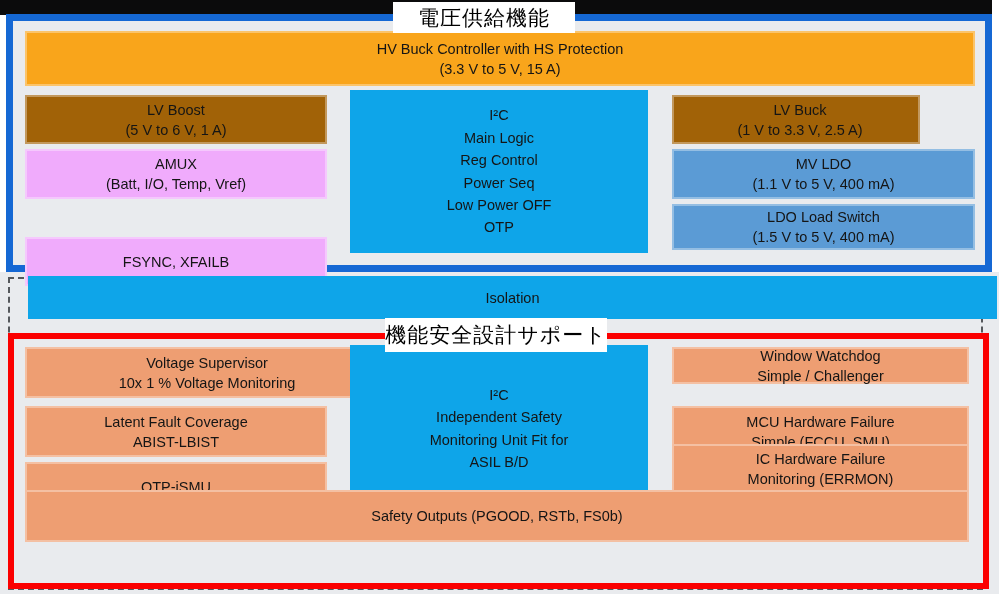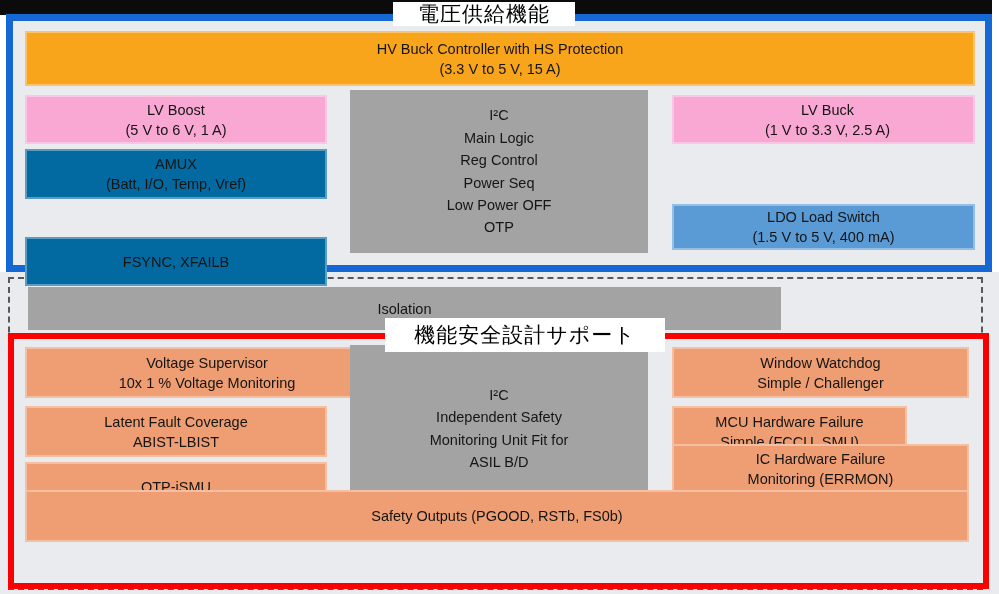--- a/index.html
+++ b/index.html
@@ -35,43 +35,43 @@
     left:8px;top:333px;width:981px;height:256px;
     border:6px solid #fb0000;background:#e9ebee;z-index:2;
   }
   .box{
     position:absolute;box-sizing:border-box;
     display:flex;flex-direction:column;justify-content:center;align-items:center;
     text-align:right;color:#151515;font-size:14.5px;line-height:1.38;
     z-index:3;border:2px solid rgba(255,255,255,0.35);
   }
   .orange{background:#f9a51b;}
-  .yellow{background:#f9a8d4;}
-  .lightblue{background:#0369a1;}
+  .yellow{background:#a16207;}
+  .lightblue{background:#f0abfc;}
   .blue{background:#5b9bd5;}
   .salmon{background:#ee9e72;}
-  .gray{background:#a3a3a3;border:none;}
+  .gray{background:#0ea5e9;border:none;}
   .gray .ln{line-height:1.55;}
   .section-title{
     position:absolute;z-index:5;background:#ffffff;
     display:flex;align-items:center;justify-content:center;
     color:#000;font-size:21px;letter-spacing:1px;
   }
 </style>
 </head>
 <body>
 
 <div class="stage">
 
   <div class="backdrop"></div>
   <div class="top-strip"></div>
 
   <div class="frame blue-frame"></div>
 
-  <div class="section-title" style="left:393px;top:2px;width:182px;height:24px;">電圧供給機能</div>
+  <div class="section-title" style="left:393px;top:2px;width:182px;height:31px;">電圧供給機能</div>
 
   <div class="box orange" style="left:25px;top:31px;width:950px;height:55px;">
     <div>HV Buck Controller with HS Protection</div>
     <div>(3.3 V to 5 V, 15 A)</div>
   </div>
 
   <div class="box yellow" style="left:25px;top:95px;width:302px;height:49px;">
     <div>LV Boost</div>
     <div>(5 V to 6 V, 1 A)</div>
   </div>
@@ -85,62 +85,66 @@
 
   <div class="box gray" style="left:350px;top:90px;width:298px;height:163px;">
     <div class="ln">I²C</div>
     <div class="ln">Main Logic</div>
     <div class="ln">Reg Control</div>
     <div class="ln">Power Seq</div>
     <div class="ln">Low Power OFF</div>
     <div class="ln">OTP</div>
   </div>
 
-  <div class="box yellow" style="left:672px;top:95px;width:303px;height:49px;padding-left:8px;">
+  <div class="box yellow" style="left:672px;top:95px;width:248px;height:49px;padding-left:8px;">
     <div>LV Buck</div>
     <div>(1 V to 3.3 V, 2.5 A)</div>
+  </div>
+  <div class="box blue" style="left:672px;top:149px;width:303px;height:50px;">
+    <div>MV LDO</div>
+    <div>(1.1 V to 5 V, 400 mA)</div>
   </div>
   <div class="box blue" style="left:672px;top:204px;width:303px;height:46px;">
     <div>LDO Load Switch</div>
     <div>(1.5 V to 5 V, 400 mA)</div>
   </div>
 
   <div class="frame dashed-frame"></div>
-  <div class="box gray" style="left:28px;top:287px;width:753px;height:43px;">
+  <div class="box gray" style="left:28px;top:276px;width:969px;height:43px;">
     <div>Isolation</div>
   </div>
 
   <div class="frame red-frame"></div>
 
-  <div class="section-title" style="left:385px;top:318px;width:280px;height:34px;">機能安全設計サポート</div>
+  <div class="section-title" style="left:385px;top:318px;width:222px;height:34px;">機能安全設計サポート</div>
 
   <div class="box salmon" style="left:25px;top:347px;width:364px;height:51px;">
     <div>Voltage Supervisor</div>
     <div>10x 1 % Voltage Monitoring</div>
   </div>
   <div class="box salmon" style="left:25px;top:406px;width:302px;height:51px;">
     <div>Latent Fault Coverage</div>
     <div>ABIST-LBIST</div>
   </div>
   <div class="box salmon" style="left:25px;top:462px;width:302px;height:49px;">
     <div>OTP-iSMU</div>
   </div>
 
   <div class="box gray" style="left:350px;top:345px;width:298px;height:167px;">
     <div class="ln">I²C</div>
     <div class="ln">Independent Safety</div>
     <div class="ln">Monitoring Unit Fit for</div>
     <div class="ln">ASIL B/D</div>
   </div>
 
-  <div class="box salmon" style="left:672px;top:347px;width:297px;height:51px;">
+  <div class="box salmon" style="left:672px;top:347px;width:297px;height:37px;">
     <div>Window Watchdog</div>
     <div>Simple / Challenger</div>
   </div>
-  <div class="box salmon" style="left:672px;top:406px;width:235px;height:51px;">
+  <div class="box salmon" style="left:672px;top:406px;width:297px;height:51px;">
     <div>MCU Hardware Failure</div>
     <div>Simple (FCCU, SMU)</div>
   </div>
   <div class="box salmon" style="left:672px;top:444px;width:297px;height:49px;">
     <div>IC Hardware Failure</div>
     <div>Monitoring (ERRMON)</div>
   </div>
 
   <div class="box salmon" style="left:25px;top:490px;width:944px;height:52px;">
     <div>Safety Outputs (PGOOD, RSTb, FS0b)</div>

